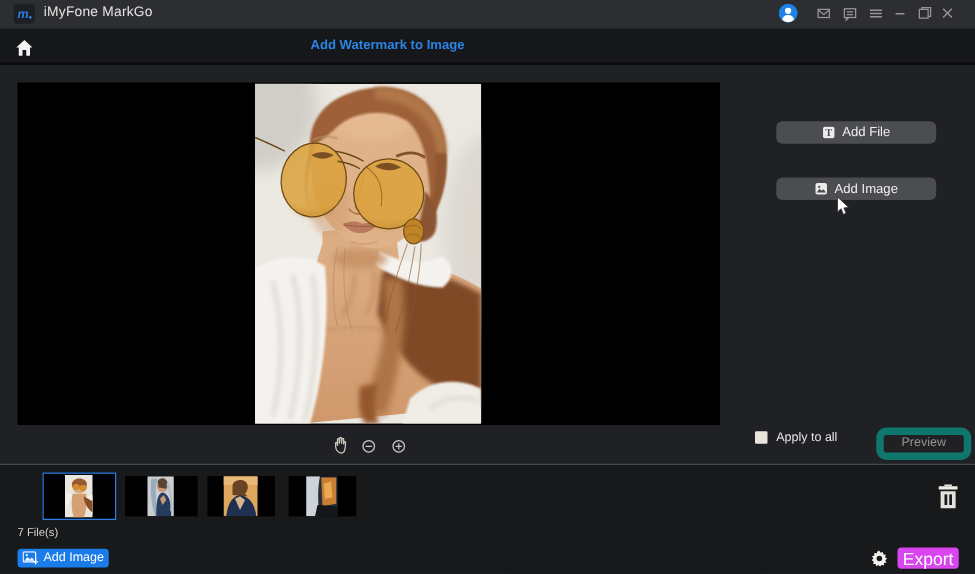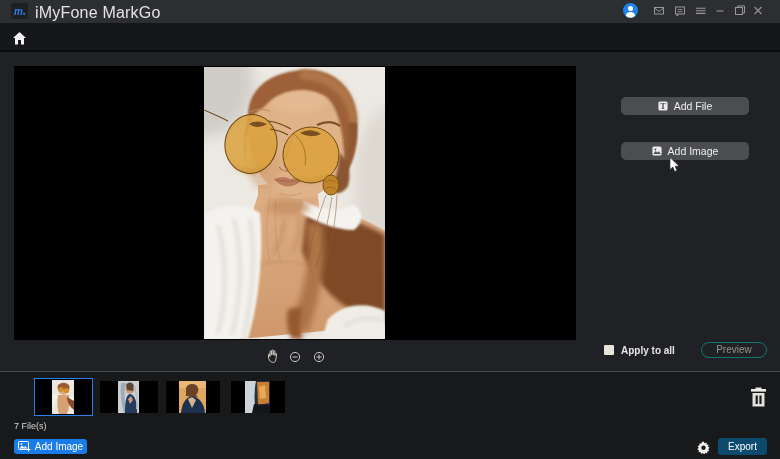--- a/index.html
+++ b/index.html
@@ -2,46 +2,46 @@
 <html><head>
 <meta charset="utf-8">
 <style>
   html,body{margin:0;padding:0;width:780px;height:459px;overflow:hidden;
     background:#202124;font-family:"Liberation Sans",sans-serif;}
   .abs{position:absolute;}
   #stage{position:relative;width:780px;height:459px;}
   
   #titlebar{left:0;top:0;width:780px;height:23px;background:#2d2e31;}
   #logo{left:11px;top:3px;width:17px;height:16px;background:#1d1f24;border-radius:3px;}
-  #apptitle{left:35px;top:4px;font-size:16px;color:#e4e4e4;letter-spacing:0.2px;}
+  #apptitle{left:35px;top:4px;font-size:11px;color:#e4e4e4;letter-spacing:0.2px;}
   
   #navbar{left:0;top:23px;width:780px;height:28px;background:#16171a;}
   #navline{left:0;top:50px;width:780px;height:2px;background:#0a0b0d;}
   #navtitle{left:0;top:30px;width:620px;text-align:center;font-size:10.5px;font-weight:bold;color:#2b85e4;}
   
   #content{left:0;top:52px;width:780px;height:320px;background:#202124;}
   #canvas{left:14px;top:66px;width:562px;height:274px;background:#000;}
   
   .panelbtn{left:621px;width:128px;height:18px;background:#4b4d50;border-radius:5px;
      color:#eeeeee;font-size:10.5px;display:flex;align-items:center;justify-content:center;gap:6px;}
   #btnAddText{top:97px;}
   #btnAddImage{top:142px;}
   #applyBox{left:604px;top:345px;width:10px;height:10px;background:#e9e5da;border-radius:1px;}
-  #applyText{left:621px;top:345px;font-size:10px;color:#e6e6e6;font-weight:bold;}
-  #previewBtn{left:701px;top:342px;width:64px;height:14px;border:1px solid #0f766e;border-radius:8px;
+  #applyText{left:621px;top:345px;font-size:10px;color:#e6e6e6;}
+  #previewBtn{left:701px;top:342px;width:64px;height:14px;border:6px solid #0f766e;border-radius:8px;
      color:#9a948c;font-size:10px;text-align:center;line-height:14px;}
   
   #sep{left:0;top:371px;width:780px;height:1px;background:#45474a;}
   #bottom{left:0;top:372px;width:780px;height:87px;background:#18191b;}
   .thumb{top:381px;height:32px;background:#000;}
   #files{left:14px;top:421px;font-size:9px;color:#d6d6d6;}
   #btnAddImg2{left:14px;top:439px;width:73px;height:15px;background:#1a7ce8;border-radius:3px;
      color:#fff;font-size:10px;display:flex;align-items:center;justify-content:center;gap:4px;}
-  #btnExport{left:718px;top:438px;width:49px;height:17px;background:#0c4a6e;border-radius:3px;
-     color:#fff;font-size:10px;display:flex;align-items:center;justify-content:center;}
+  #btnExport{left:718px;top:438px;width:49px;height:17px;background:#d946ef;border-radius:3px;
+     color:#fff;font-size:14px;display:flex;align-items:center;justify-content:center;}
 </style>
 </head>
 <body>
 <div id="stage">
   <div class="abs" id="titlebar"></div>
   <div class="abs" id="logo">
     <svg width="17" height="16" viewBox="0 0 17 16">
       <text x="3" y="11.5" font-size="10" font-style="italic" font-weight="bold" fill="#2b7fe8" font-family="Liberation Sans">m</text>
       <circle cx="13.2" cy="10.8" r="1.1" fill="#2b7fe8"></circle>
     </svg>
@@ -81,20 +81,21 @@
     </svg>
   </div>
 
   <div class="abs" id="navbar"></div>
 
   <div class="abs" style="left:12px;top:31px;">
     <svg width="15" height="15" viewBox="0 0 15 15">
       <path d="M7.5,1 L14,7 L12,7 L12,13.5 L9,13.5 L9,9 L6,9 L6,13.5 L3,13.5 L3,7 L1,7 Z" fill="#f2f2f2"></path>
     </svg>
   </div>
+  <div class="abs" id="navtitle">Add Watermark to Image</div>
   <div class="abs" id="navline"></div>
 
   <div class="abs" id="content"></div>
   <div class="abs" id="canvas"></div>
 
   <div class="abs" style="left:204px;top:67px;">
     <svg width="181" height="272" viewBox="0 0 181 272">
       <defs>
         <filter id="b1" x="-30%" y="-30%" width="160%" height="160%">
             <feGaussianBlur stdDeviation="1"></feGaussianBlur>

